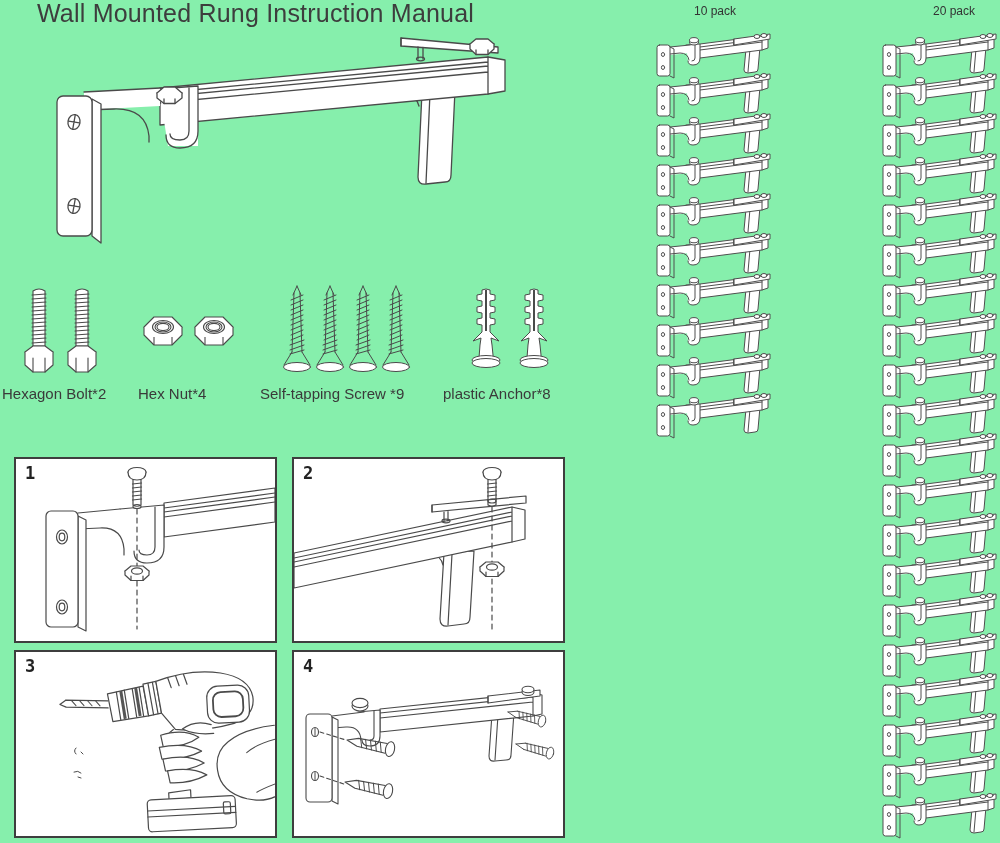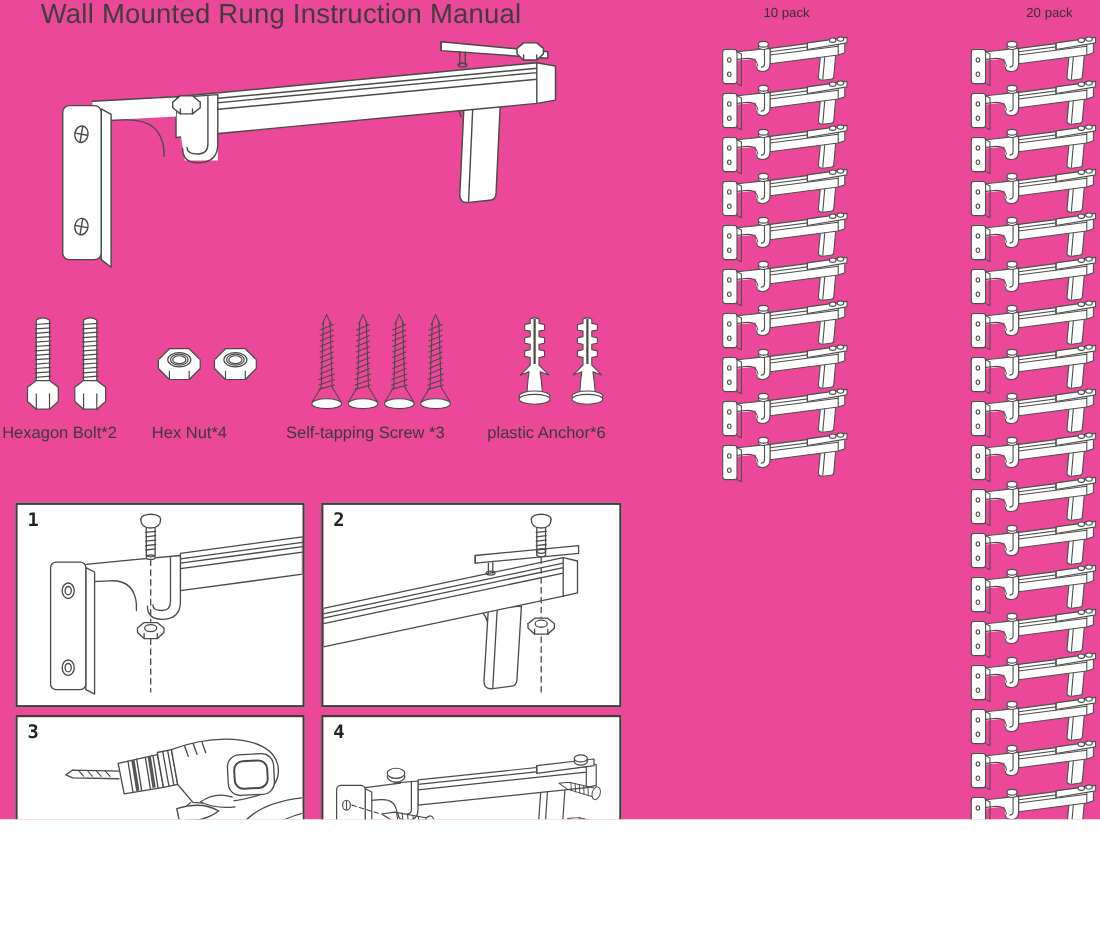--- a/index.html
+++ b/index.html
@@ -1,16 +1,16 @@
 <!DOCTYPE html>
 <html><head>
 <meta charset="utf-8">
 <style>
   html,body{margin:0;padding:0;background:#fff;}
-  .page{position:relative;width:1000px;height:745px;background:#ec4899;overflow:hidden;
+  .page{position:relative;width:1000px;height:843px;background:#86efac;overflow:hidden;
         font-family:"Liberation Sans", sans-serif;color:#3a3a3a;}
   .title{position:absolute;left:37px;top:-2px;font-size:25px;line-height:30px;
          font-weight:400;color:#3d3d3d;letter-spacing:.2px;white-space:nowrap;}
   .main-art{position:absolute;left:18px;top:36px;}
   
   .part{position:absolute;top:282px;text-align:left;}
   .part .icons{height:98px;display:flex;align-items:center;justify-content:center;}
   .part .plabel{margin-top:5px;font-size:15px;color:#3a3a3a;white-space:nowrap;}
   .part-bolt{left:2px;width:116px;}   .part-bolt .icons{gap:9px;}
   .part-nut{left:138px;width:100px;}  .part-nut .icons{gap:7px;}
@@ -184,32 +184,32 @@
           <svg width="30" height="94" viewBox="0 0 30 94">
             <use href="#sym-screw" width="30" height="94"></use>
           </svg>
           <svg width="30" height="94" viewBox="0 0 30 94">
             <use href="#sym-screw" width="30" height="94"></use>
           </svg>
           <svg width="30" height="94" viewBox="0 0 30 94">
             <use href="#sym-screw" width="30" height="94"></use>
           </svg>
         </div>
-      <div class="plabel">Self-tapping Screw *3</div>
+      <div class="plabel">Self-tapping Screw *9</div>
     </div>
     <div class="part part-anchor">
       <div class="icons">
           <svg width="36" height="88" viewBox="0 0 36 88">
             <use href="#sym-anchor" width="36" height="88"></use>
           </svg>
           <svg width="36" height="88" viewBox="0 0 36 88">
             <use href="#sym-anchor" width="36" height="88"></use>
           </svg>
         </div>
-      <div class="plabel">plastic Anchor*6</div>
+      <div class="plabel">plastic Anchor*8</div>
     </div>
   </div>
 
   <div class="step step1">
     <span class="step-num">1</span>
     <svg width="259" height="182" viewBox="0 0 259 182">
       <g stroke="#4a4a4a" stroke-width="1.2" fill="none" stroke-linecap="round" stroke-linejoin="round">
         <path d="M148,44 L259,29 L259,63 L148,78 Z" fill="#fff"></path>
         <path d="M148,49 L259,34 M148,53 L259,38 M148,58 L259,43"></path>
         <path d="M105,50 L148,46 L148,102 L118,102 Z" fill="#fff" stroke="none"></path>

